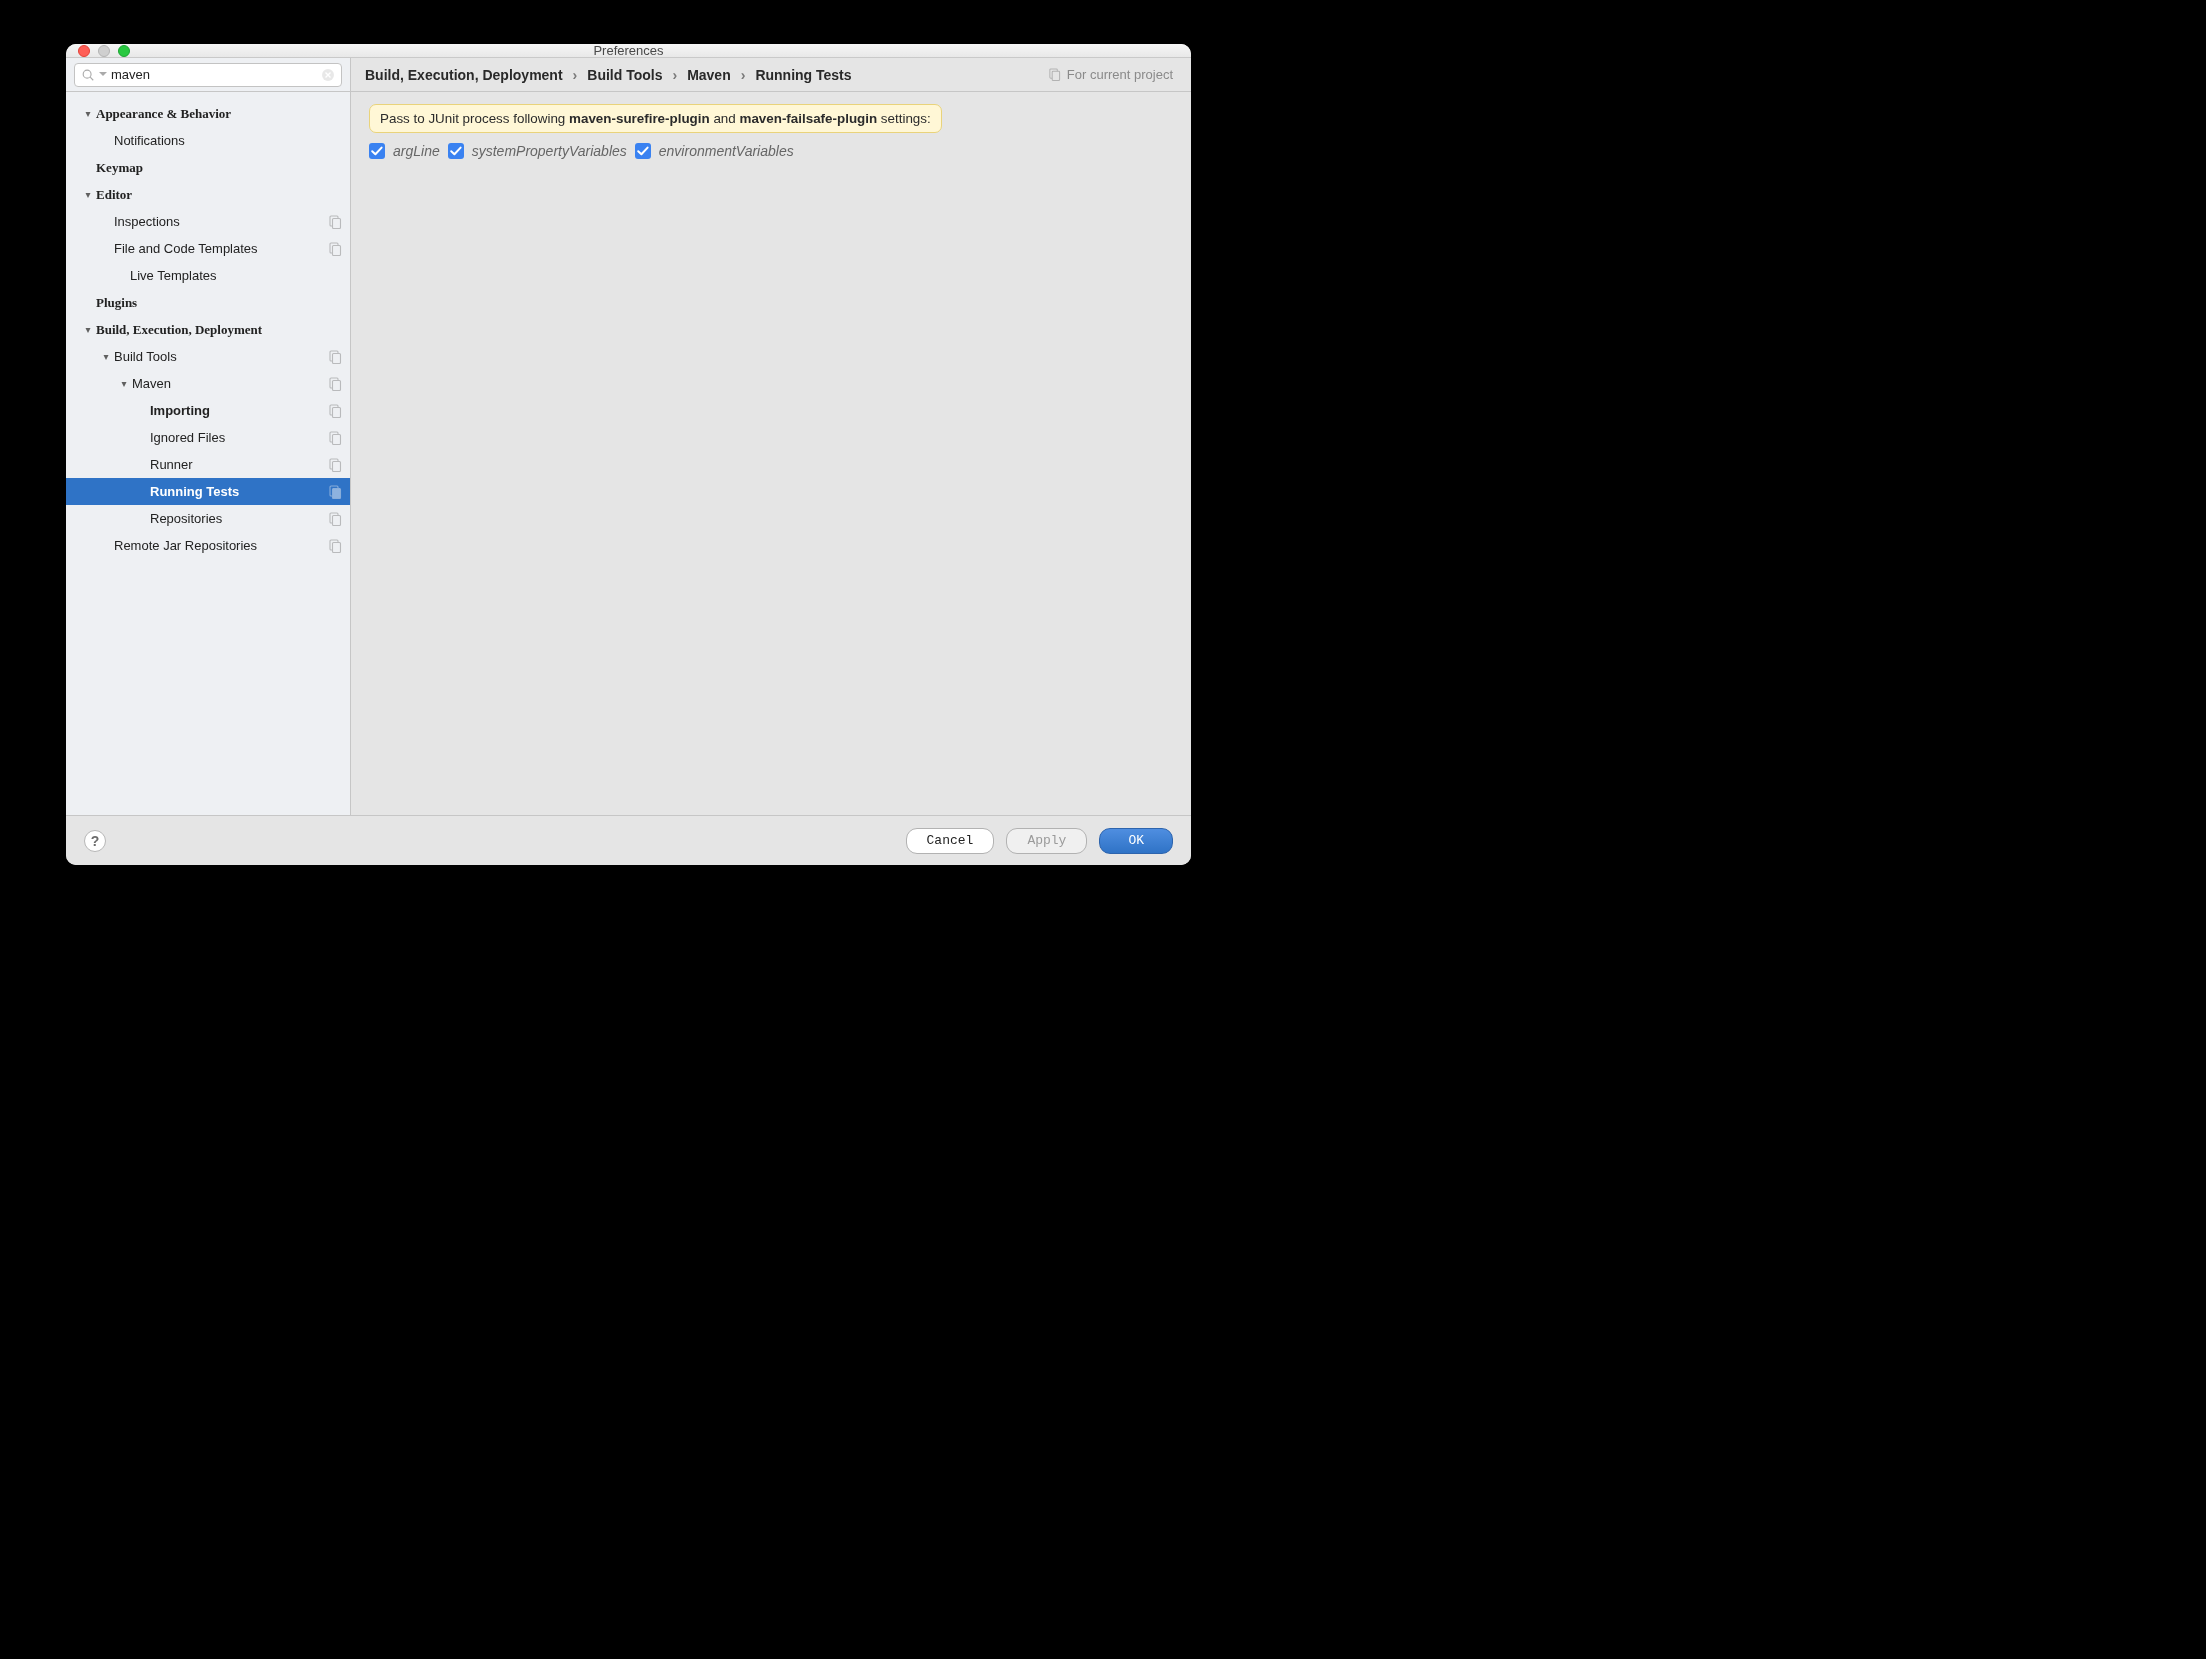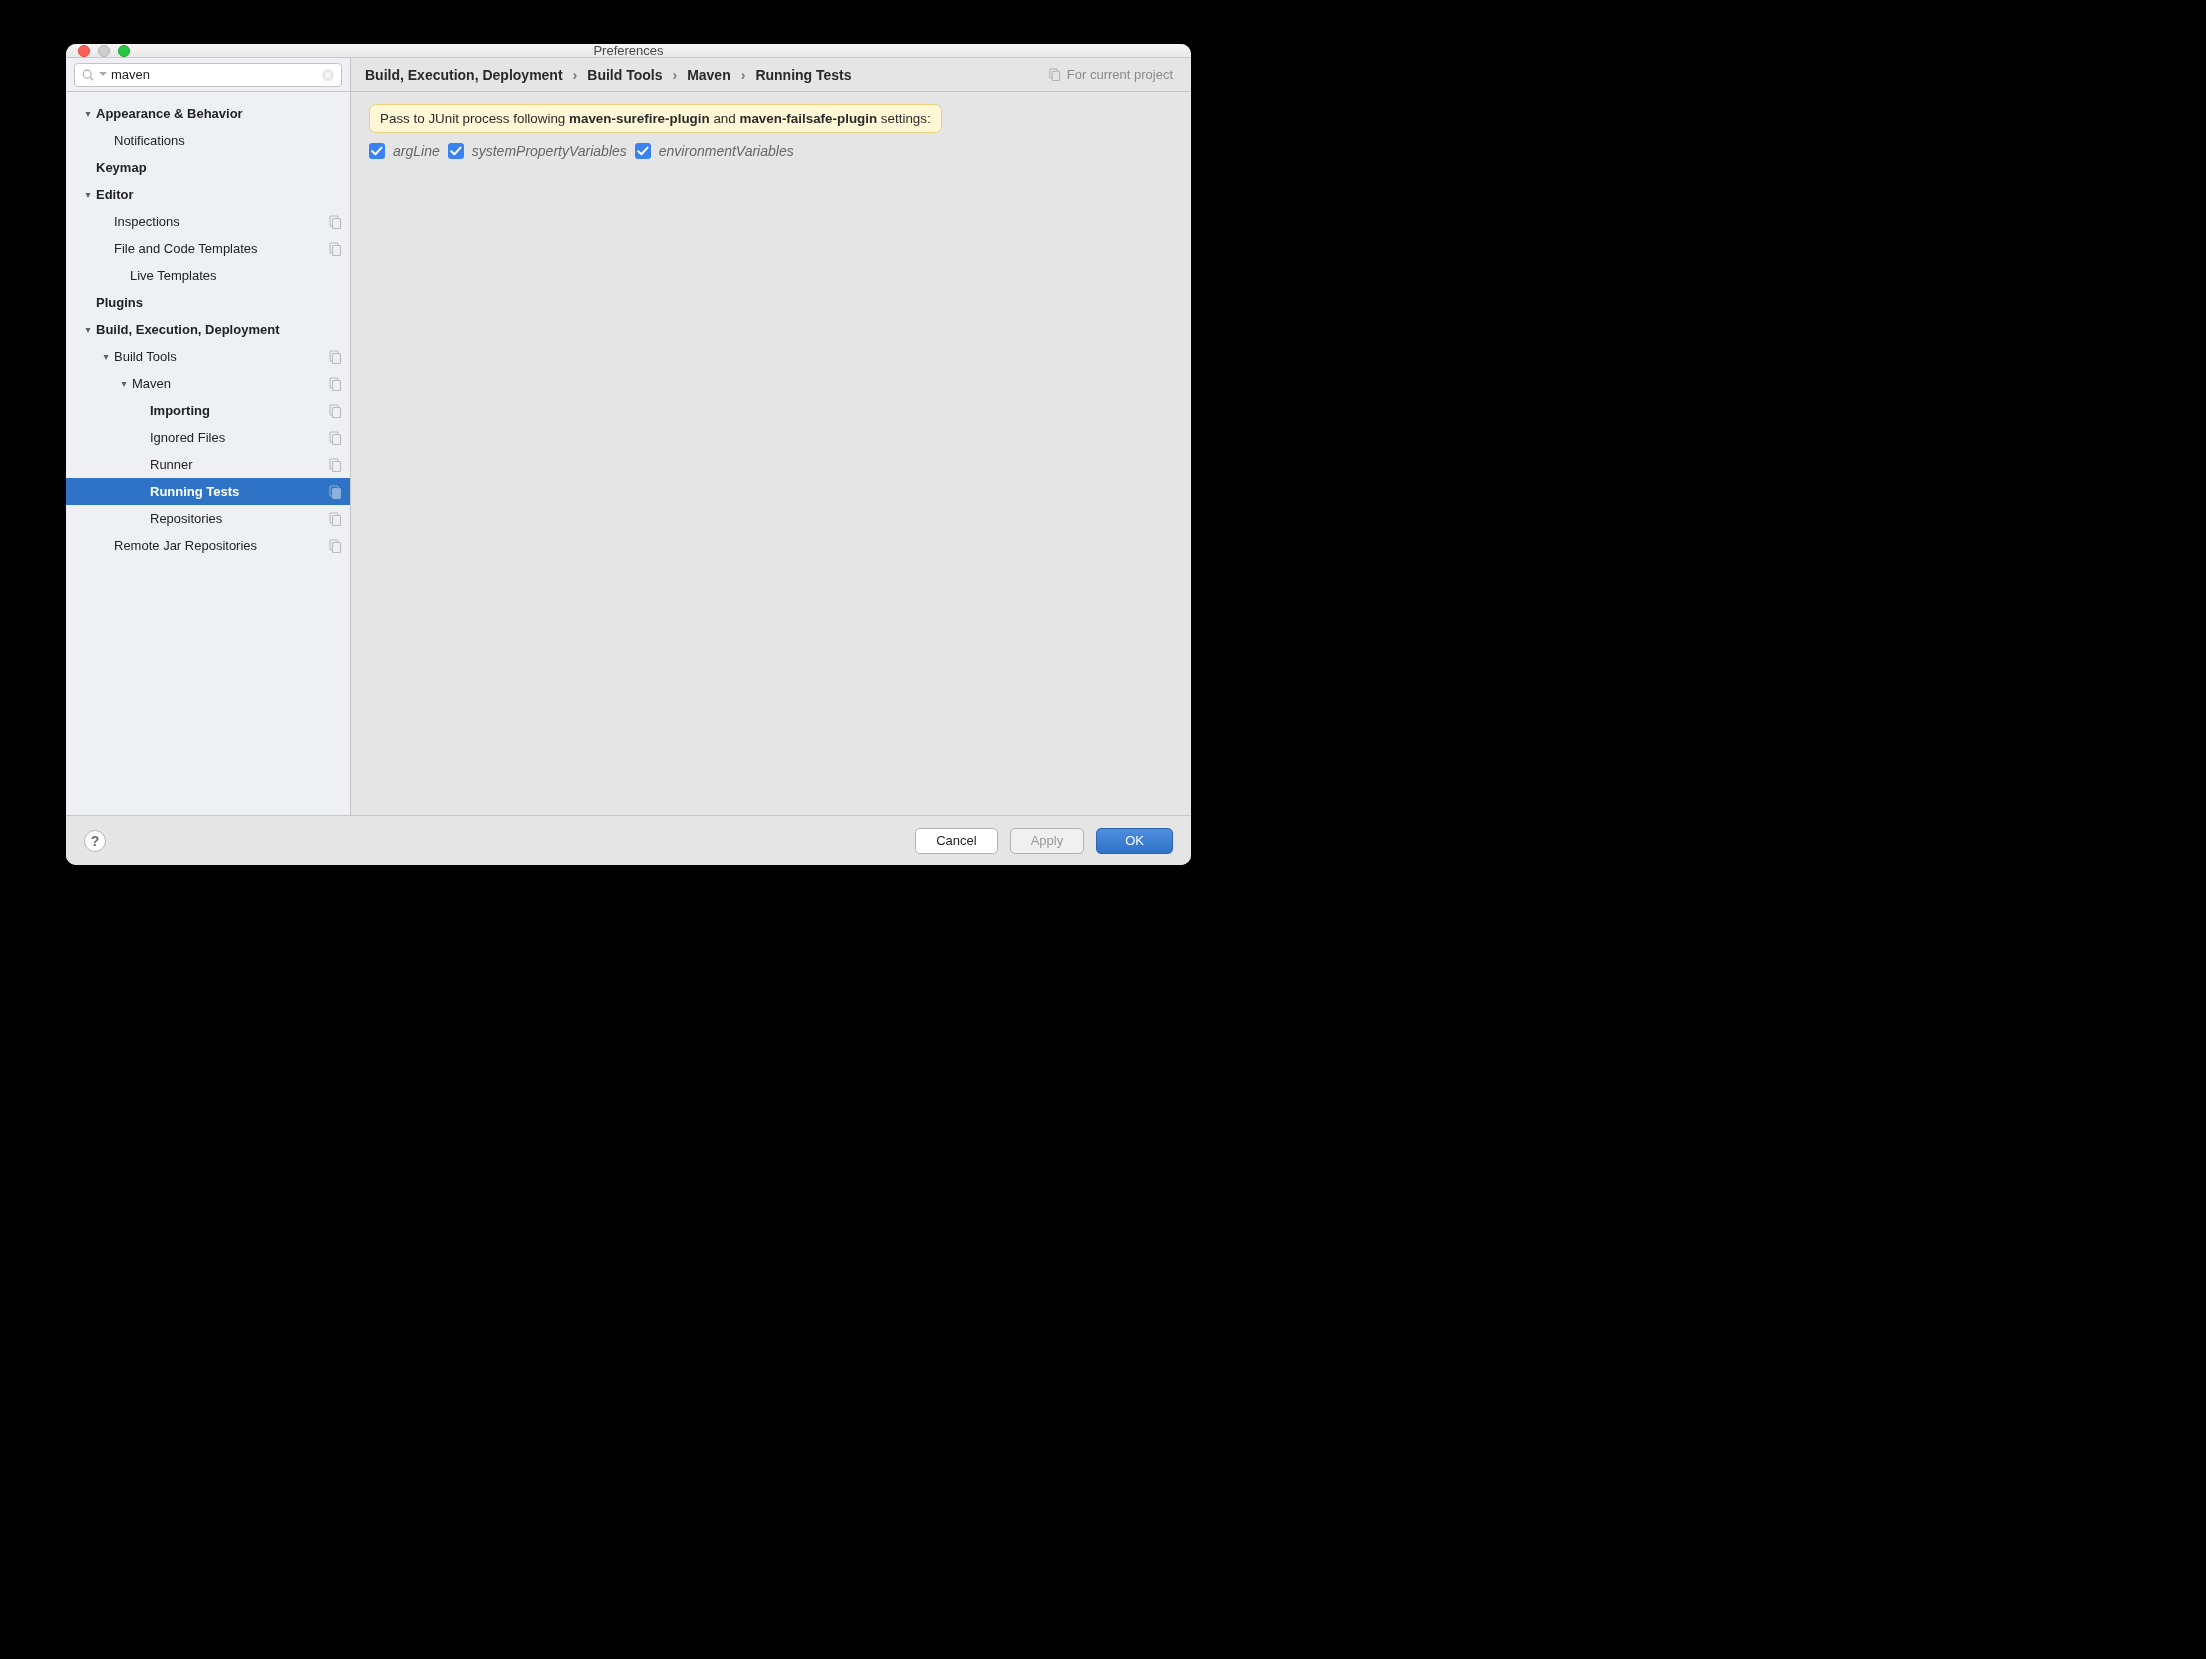--- a/index.html
+++ b/index.html
@@ -102,21 +102,21 @@
     height:27px; padding-right:8px;
     font-size:13px;
     color:#222;
     user-select:none;
   }
   .tree-row .arrow {
     width:16px; text-align:center; color:#606060; font-size:10px;
     display:flex; justify-content:center; align-items:center;
   }
   .tree-row .label { flex:1; white-space:nowrap; overflow:hidden; text-overflow:ellipsis;}
-  .tree-row.bold .label { font-weight:700; }
+  .tree-row.bold .label { font-weight:700;font-family:Liberation Serif, serif; }
   .tree-row .copy-ind { width:14px; height:14px; opacity:.45; margin-left:4px;}
   .tree-row.selected {
     background:#2f73c6; color:#fff;
   }
   .tree-row.selected .copy-ind { filter: brightness(2) saturate(0);}
   .tree-row.selected .label { font-weight:600;}
   
   .content {
     flex:1; background:#e5e5e5;
     display:flex; flex-direction:column;
@@ -152,25 +152,25 @@
   }
   .help {
     width:22px; height:22px; border-radius:50%;
     border:1px solid #b7b7b7; background:#fff;
     display:flex; align-items:center; justify-content:center;
     color:#6b6b6b; font-weight:700; font-size:14px;
     cursor:pointer;
   }
   .footer-spacer { flex:1;}
   .btn {
-    height:26px; border-radius:5px;
+    height:26px; border-radius:11px;
     padding:0 20px; font-size:13px;
     display:inline-flex; align-items:center; justify-content:center;
     margin-left:12px; cursor:pointer;
-    border:1px solid #b2b2b2; background:#fff; color:#222;
+    border:1px solid #b2b2b2; background:#fff; color:#222;font-family:Liberation Mono, monospace;
   }
   .btn.disabled { color:#9a9a9a; cursor:default; background:#f0f0f0;}
   .btn.primary {
     background:linear-gradient(#4f8ee0,#2f73c6);
     border:1px solid #2d64ad; color:#fff;
     padding:0 28px;
   }
 </style>
 </head>
 <body>

